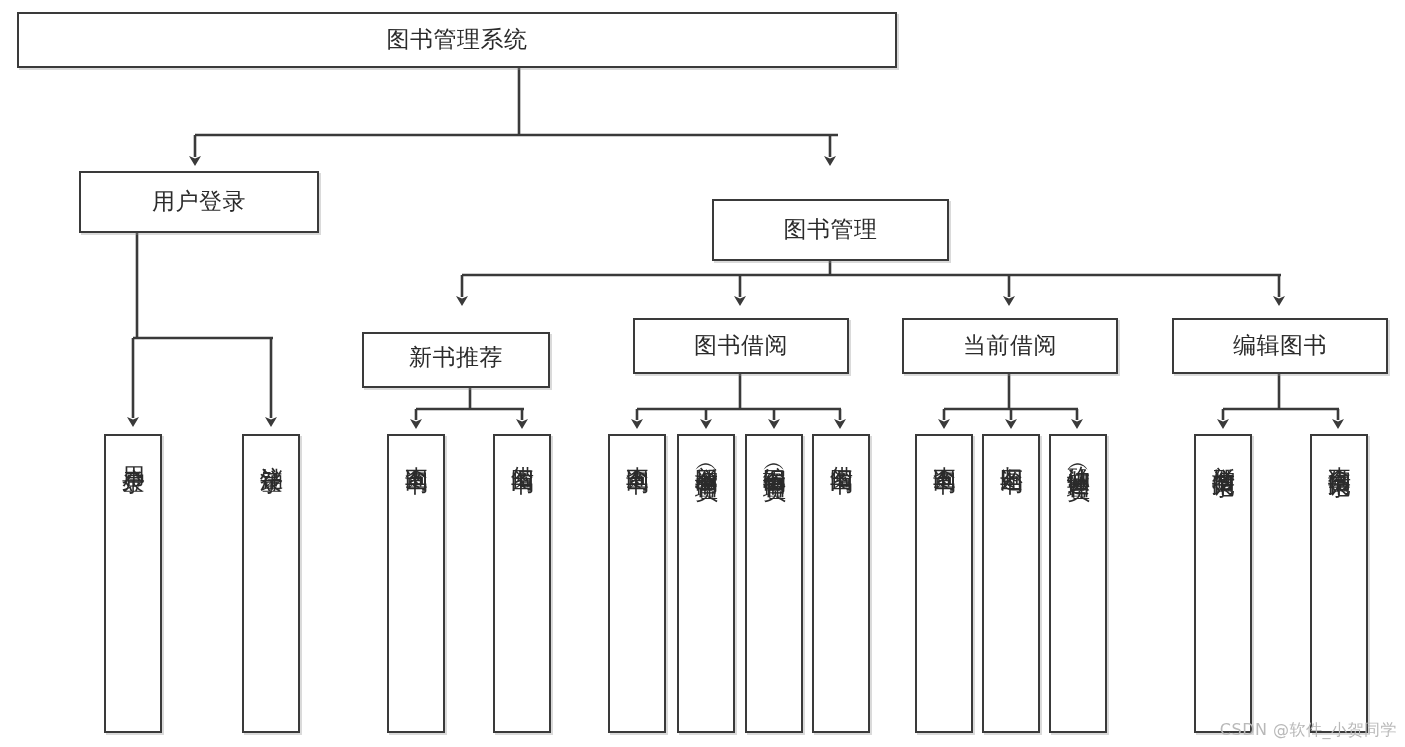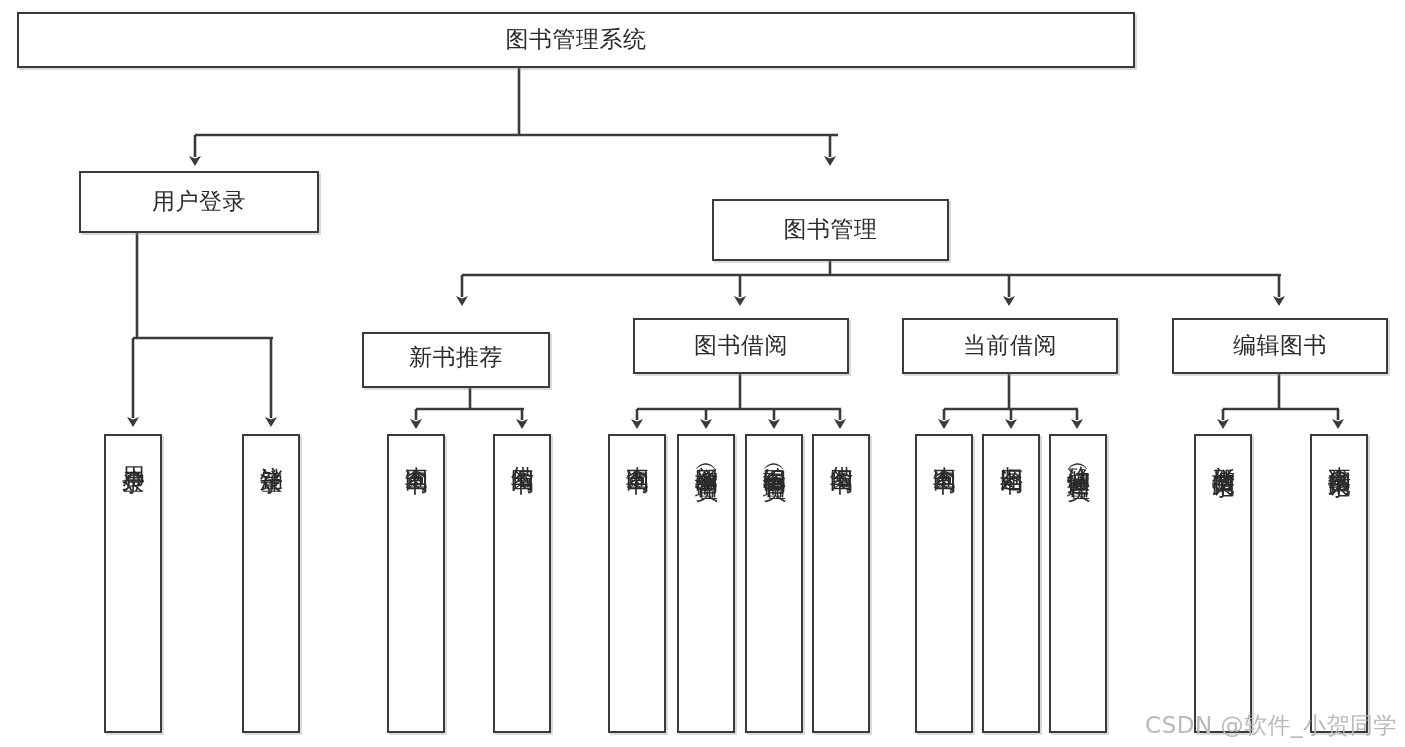--- a/index.html
+++ b/index.html
@@ -57,21 +57,21 @@
     text-orientation: upright;
     font-size: 23px;
     line-height: 1.12;
     letter-spacing: 2px;
     white-space: nowrap;
   }
   .watermark {
     position: absolute;
     right: 8px;
     bottom: 6px;
-    font-size: 23px;
+    font-size: 16px;
     color: #b9b9b9;
     letter-spacing: 0.5px;
     white-space: nowrap;
   }
 </style>
 </head>
 <body>
 
 <div id="canvas">
 
@@ -118,21 +118,21 @@
       <path d="M1011,409 L1011,420" marker-end="url(#arrow)"></path>
       <path d="M1077,409 L1077,420" marker-end="url(#arrow)"></path>
 
       <path d="M1279,374 L1279,409"></path>
       <path d="M1223,409 L1339,409"></path>
       <path d="M1223,409 L1223,420" marker-end="url(#arrow)"></path>
       <path d="M1338,409 L1338,420" marker-end="url(#arrow)"></path>
     </g>
   </svg>
 
-  <div class="node root horiz" style="left:17px; top:12px; width:1118px; height:56px;">
+  <div class="node root horiz" style="left:17px; top:12px; width:880px; height:56px;">
     <span class="label">图书管理系统</span>
   </div>
 
   <div class="node horiz" style="left:79px; top:171px; width:240px; height:62px;">
     <span class="label">用户登录</span>
   </div>
   <div class="node horiz" style="left:712px; top:171px; width:237px; height:62px;margin-top:28px;">
     <span class="label">图书管理</span>
   </div>
 

